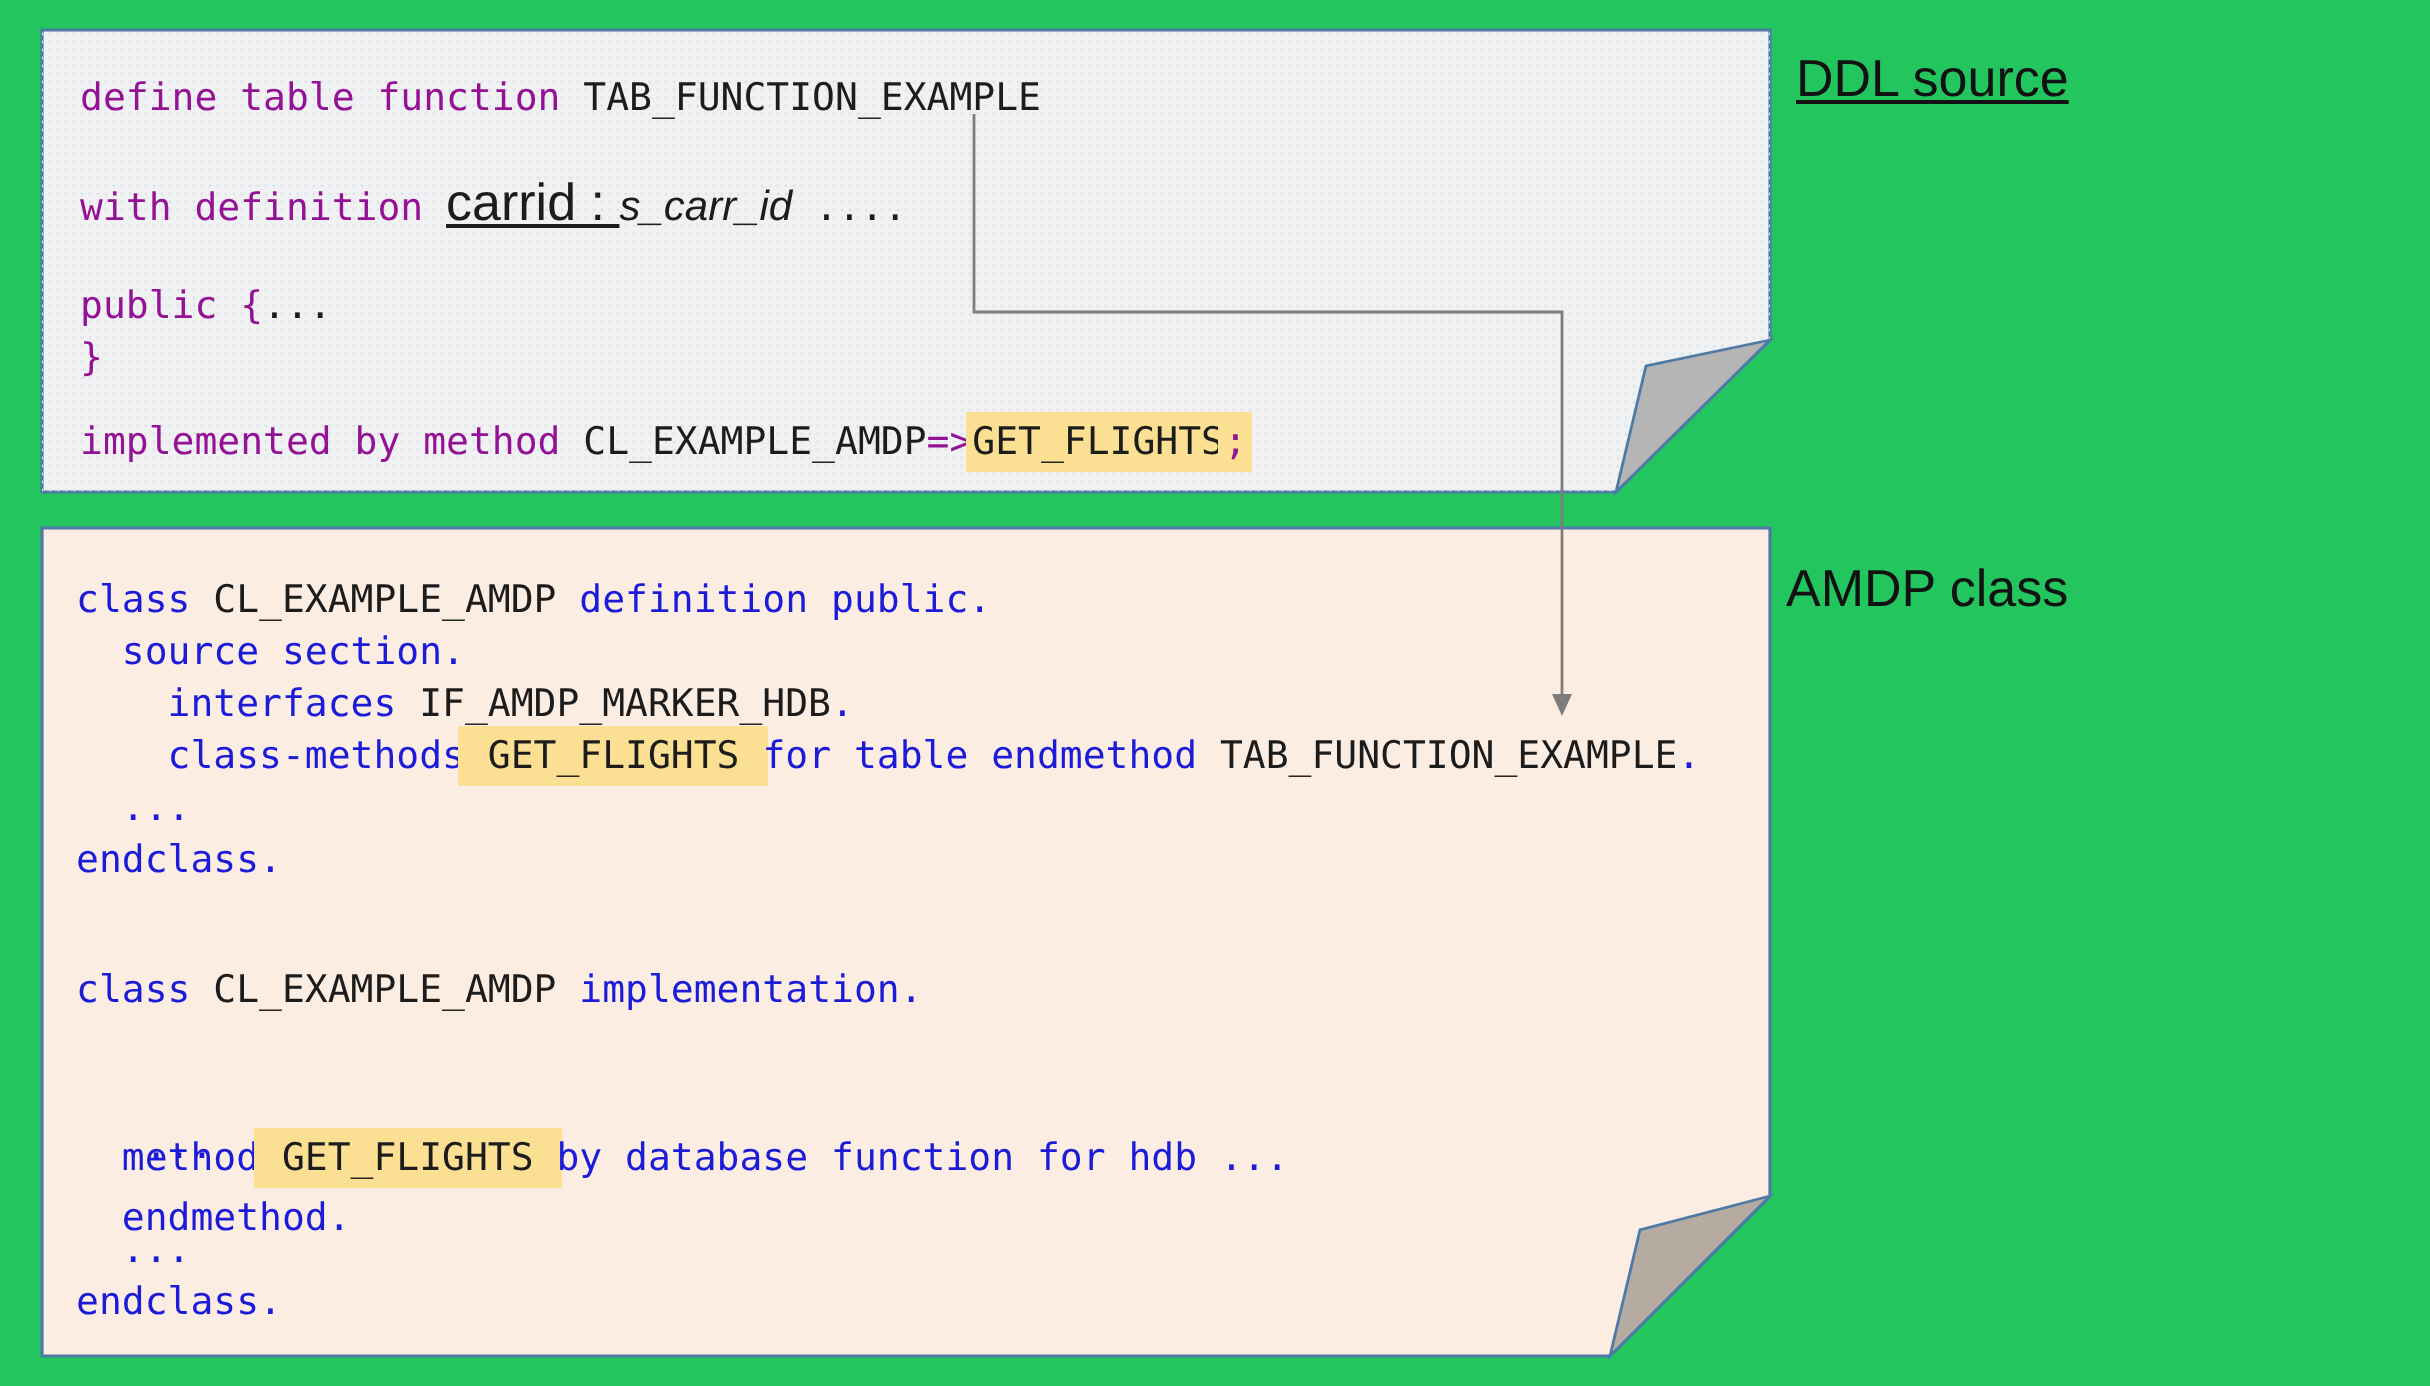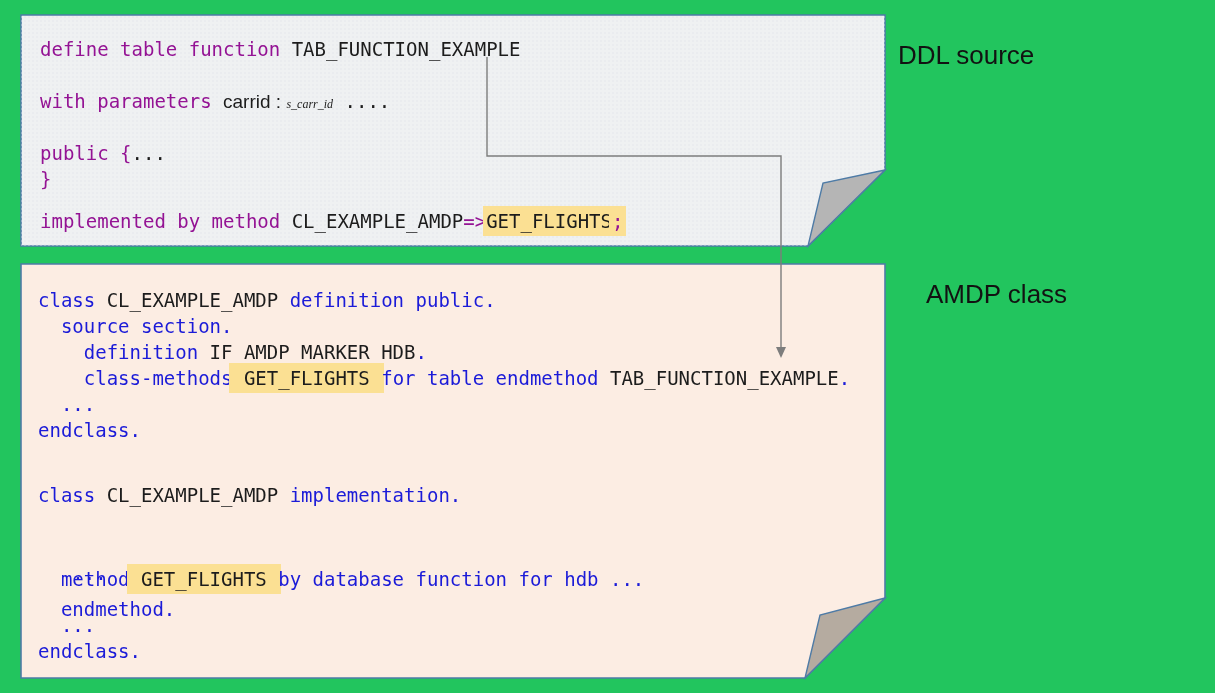--- a/index.html
+++ b/index.html
@@ -19,22 +19,22 @@
   .line{
     position:absolute;
     left:0;
     white-space:pre;
     line-height:26px;
     height:26px;
   }
   .k1{color:var(--keyword_ddl);}          
   .k2{color:var(--keyword_abap);}         
   .t{color:var(--code_text);}             
-  .p{color:var(--code_text);font-family:"Liberation Sans", sans-serif;font-size:19px;}
-  .i{color:var(--code_text);font-family:Liberation Serif, serif;font-style:italic;font-size:12px;}
+  .p{color:var(--code_text);font-family:"Liberation Sans", sans-serif;font-size:26px;text-decoration:underline;}
+  .i{color:var(--code_text);font-family:Liberation Sans, sans-serif;font-style:italic;font-size:21px;}
   .hl{
     background:var(--highlight);
     padding:4px 0;
     box-shadow:3px 0 0 var(--highlight), -3px 0 0 var(--highlight);
   }
   .note-label{
     position:absolute;
     font-size:26px;
     color:var(--label_text);
     white-space:nowrap;
@@ -61,37 +61,37 @@
     <polygon points="885,598 820,615 805,678" style="fill:var(--fold2); stroke:var(--border); stroke-width:1.4"></polygon>
 
     <g>
       <polyline points="487,57 487,156 781,156 781,349" style="fill:none; stroke:var(--arrow); stroke-width:1.4"></polyline>
       <path d="M781,358 L776,347 L786,347 Z" style="fill:var(--arrow)"></path>
     </g>
   </svg>
 
   <div class="code-box" style="left:40px; top:36px;">
       <div class="line" style="top: 0px;"><span class="k1">define table function </span><span class="t">TAB_FUNCTION_EXAMPLE</span></div>
-      <div class="line" style="top: 52px;"><span class="k1">with parameters </span><span class="p">carrid : </span><span class="i">s_carr_id</span><span class="t"> ....</span></div>
+      <div class="line" style="top: 52px;"><span class="k1">with definition </span><span class="p">carrid : </span><span class="i">s_carr_id</span><span class="t"> ....</span></div>
       <div class="line" style="top: 104px;"><span class="k1">public {</span><span class="t">...</span></div>
       <div class="line" style="top: 130px;"><span class="k1">}</span></div>
       <div class="line" style="top: 172px;"><span class="k1">implemented by method </span><span class="t">CL_EXAMPLE_AMDP</span><span class="k1">=&gt;</span><span class="t hl">GET_FLIGHTS</span><span class="k1 hl">;</span></div>
     </div>
 
   <div class="code-box" style="left:38px; top:287px;">
       <div class="line" style="top: 0px;"><span class="k2">class </span><span class="t">CL_EXAMPLE_AMDP</span><span class="k2"> definition public.</span></div>
       <div class="line" style="top: 26px;"><span class="k2">  source section.</span></div>
-      <div class="line" style="top: 52px;"><span class="k2">    definition </span><span class="t">IF_AMDP_MARKER_HDB</span><span class="k2">.</span></div>
+      <div class="line" style="top: 52px;"><span class="k2">    interfaces </span><span class="t">IF_AMDP_MARKER_HDB</span><span class="k2">.</span></div>
       <div class="line" style="top: 78px;"><span class="k2">    class-methods</span><span class="t hl"> GET_FLIGHTS </span><span class="k2">for table endmethod </span><span class="t">TAB_FUNCTION_EXAMPLE</span><span class="k2">.</span></div>
       <div class="line" style="top: 104px;"><span class="k2">  ...</span></div>
       <div class="line" style="top: 130px;"><span class="k2">endclass.</span></div>
       <div class="line" style="top: 195px;"><span class="k2">class </span><span class="t">CL_EXAMPLE_AMDP</span><span class="k2"> implementation.</span></div>
       <div class="line" style="top: 247px; margin-top: 32px;"><span class="k2">  method</span><span class="t hl"> GET_FLIGHTS </span><span class="k2">by database function for hdb ...</span></div>
       <div class="line" style="top: 273px;"><span class="k2">   ...</span></div>
       <div class="line" style="top: 309px;"><span class="k2">  endmethod.</span></div>
       <div class="line" style="top: 325px;"><span class="k2">  ...</span></div>
       <div class="line" style="top: 351px;"><span class="k2">endclass.</span></div>
     </div>
 
-  <div class="note-label" style="left:898px; top:40px;">DDL source</div>
-  <div class="note-label" style="left:893px; top:279px;margin-left:33px;">AMDP class</div>
+  <div class="note-label" style="left:898px; top:24px;text-decoration:underline;">DDL source</div>
+  <div class="note-label" style="left:893px; top:279px;">AMDP class</div>
 
 </div>
 
 </body></html>

